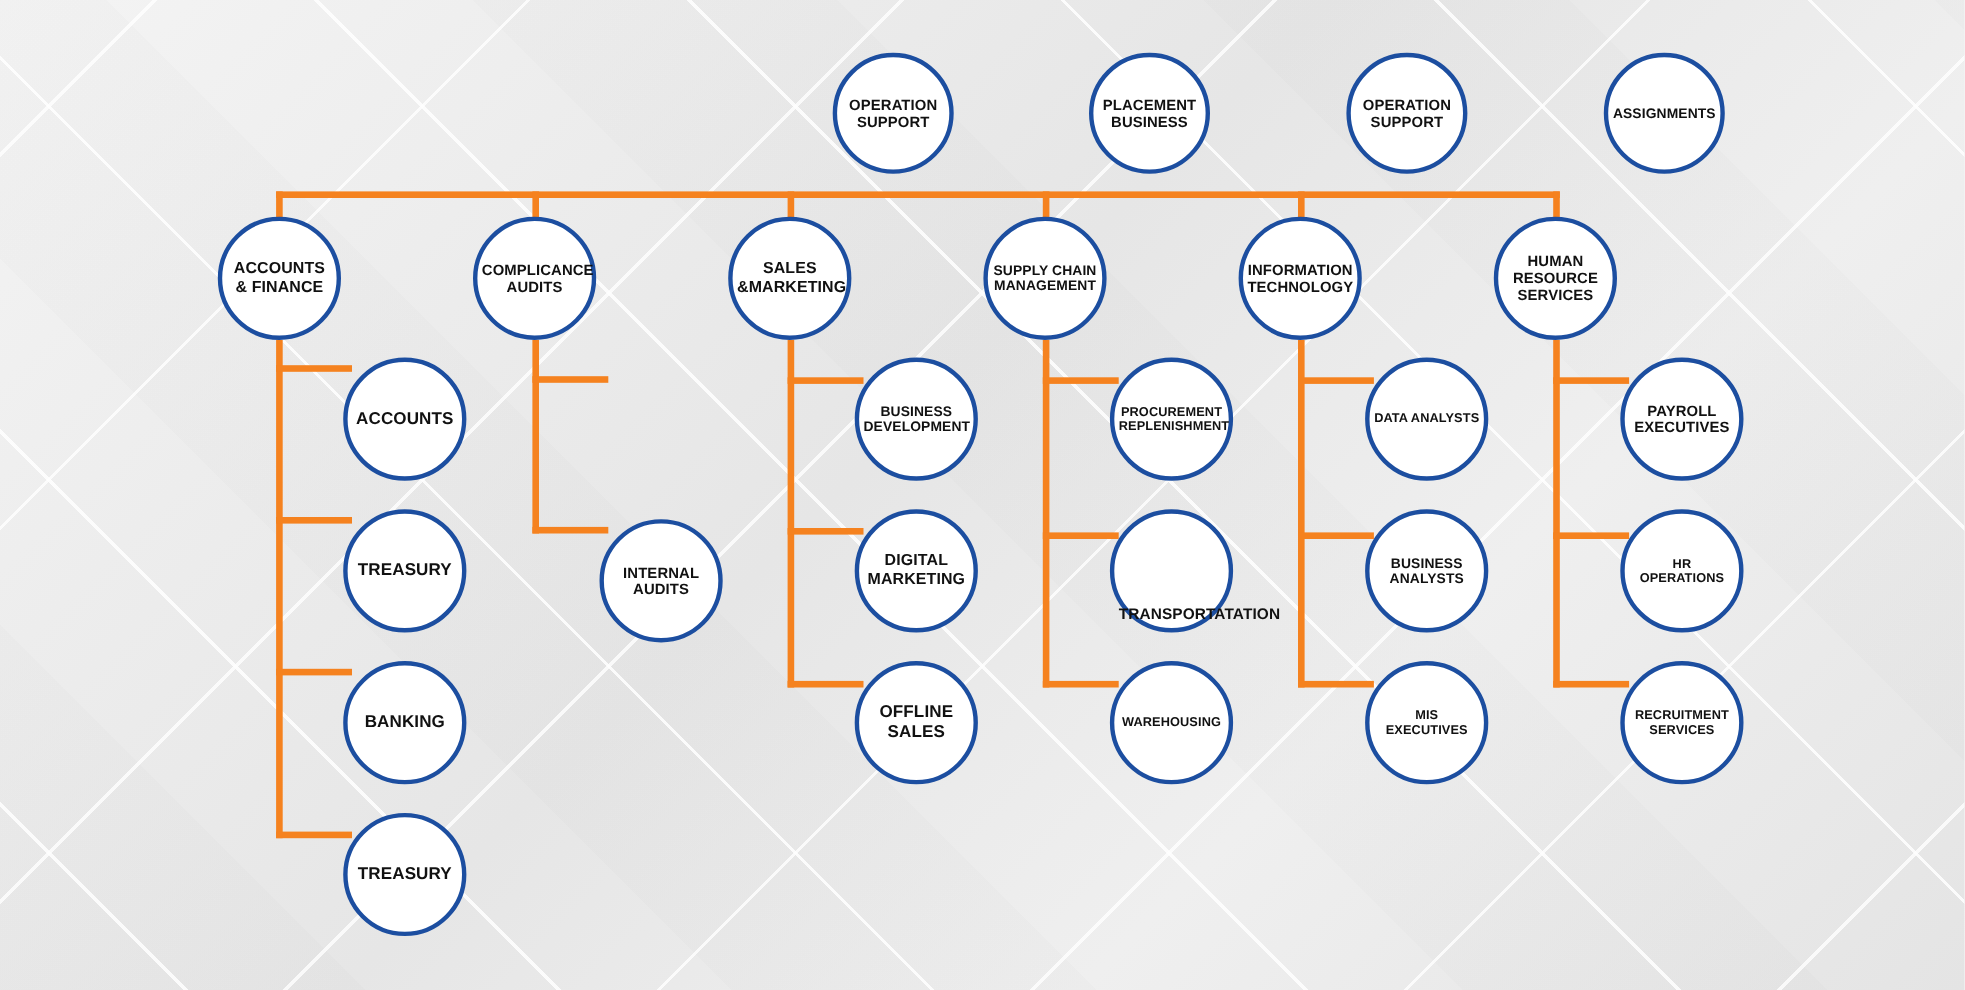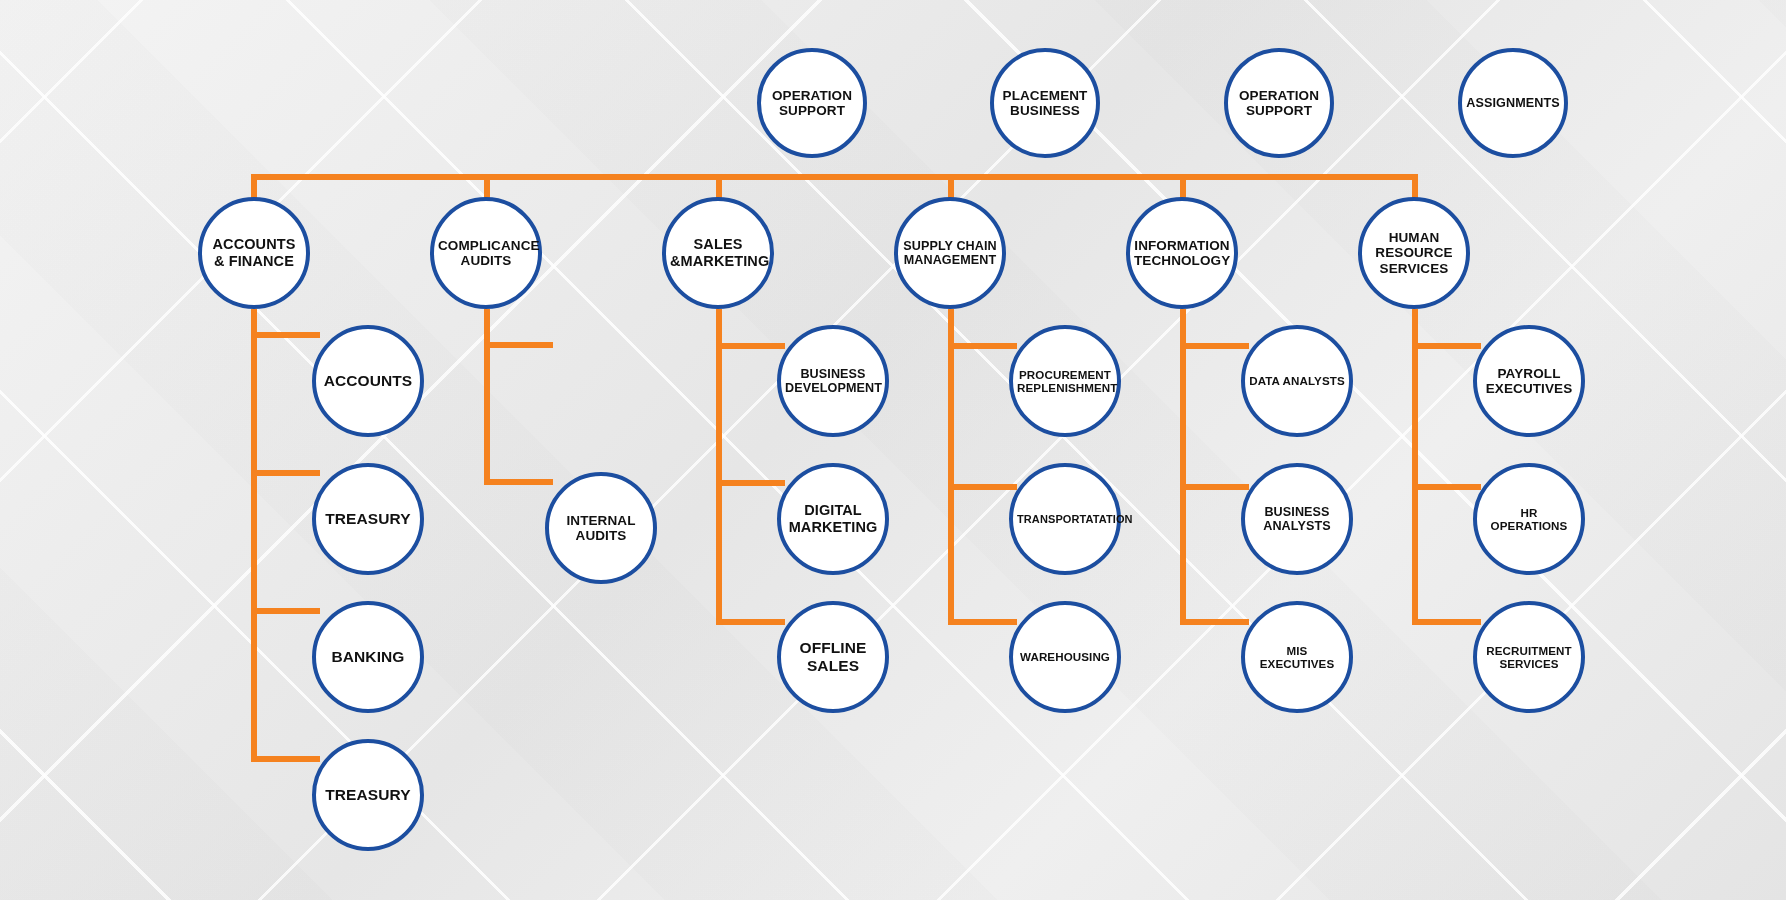--- a/index.html
+++ b/index.html
@@ -74,21 +74,21 @@
   }
 
   
   .sz-lg   { width: 112px; height: 112px; }
   .sz-md   { width: 110px; height: 110px; }
   .t-16 { font-size: 15.5px; }
   .t-15 { font-size: 14.5px; }
   .t-14 { font-size: 13.5px; }
   .t-13 { font-size: 12.6px; }
   .t-12 { font-size: 11.6px; }
-  .t-10 { font-size: 11px; }
+  .t-10 { font-size: 14px; align-items: flex-end; }
 </style>
 </head>
 <body>
 
 <div id="chart-root">
 
   <div class="node sz-md t-14" style="left:757px;  top:48px;">
     <span class="lbl">OPERATION
 SUPPORT</span>
   </div>

